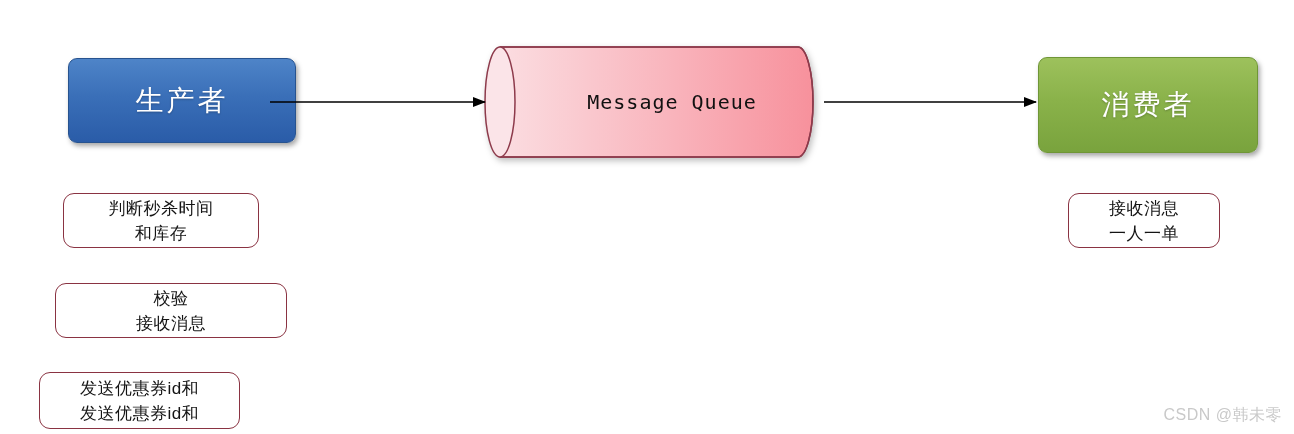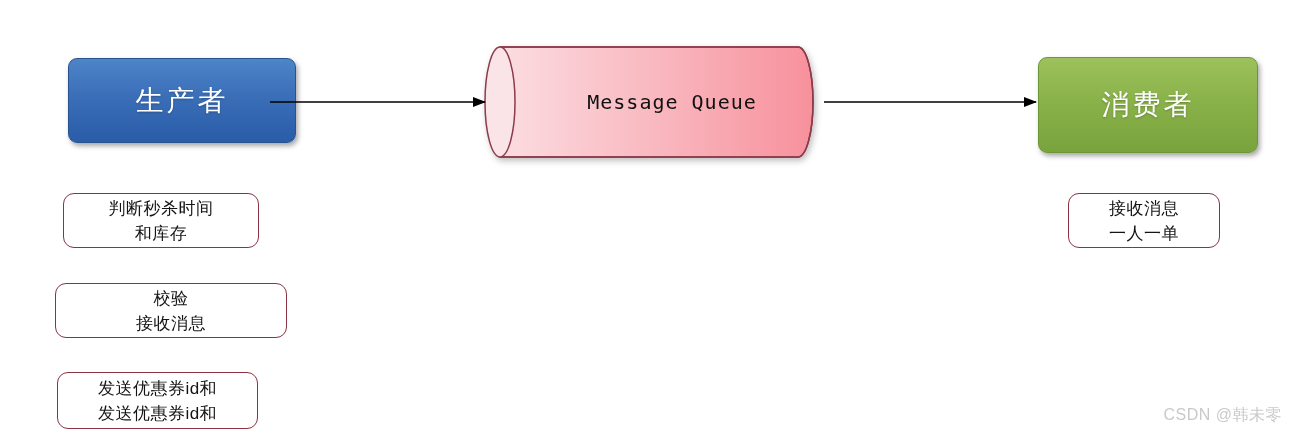--- a/index.html
+++ b/index.html
@@ -62,21 +62,21 @@
     border: 1.5px solid #8a3342;
     border-radius: 11px;
     display: flex; flex-direction: column;
     align-items: center; justify-content: center;
     font-size: 17px; line-height: 25px; color: #141414;
     text-align: center;
     letter-spacing: 0.5px;
   }
   .step-p1 { left: 55px;  top: 193px; width: 196px; height: 55px; margin-left: 8px; }
   .step-p2 { left: 55px;  top: 283px; width: 232px; height: 55px; }
-  .step-p3 { left: 57px;  top: 372px; width: 201px; height: 57px; }
+  .step-p3 { left: 39px;  top: 372px; width: 201px; height: 57px; }
   .step-c1 { left: 1068px; top: 193px; width: 152px; height: 55px; }
 
   
   .watermark {
     position: absolute;
     right: 12px; bottom: 8px;
     font-size: 16px;
     color: #c9c9c9;
     letter-spacing: 0.5px;
     text-align: right;

